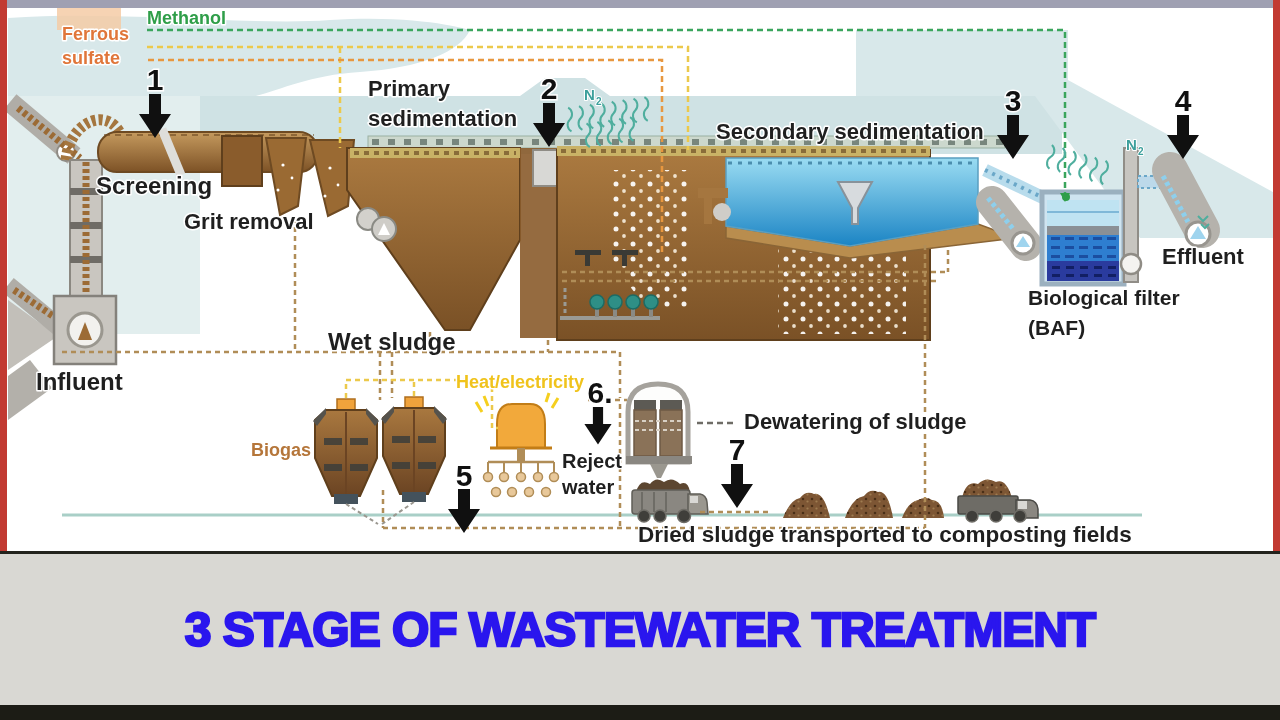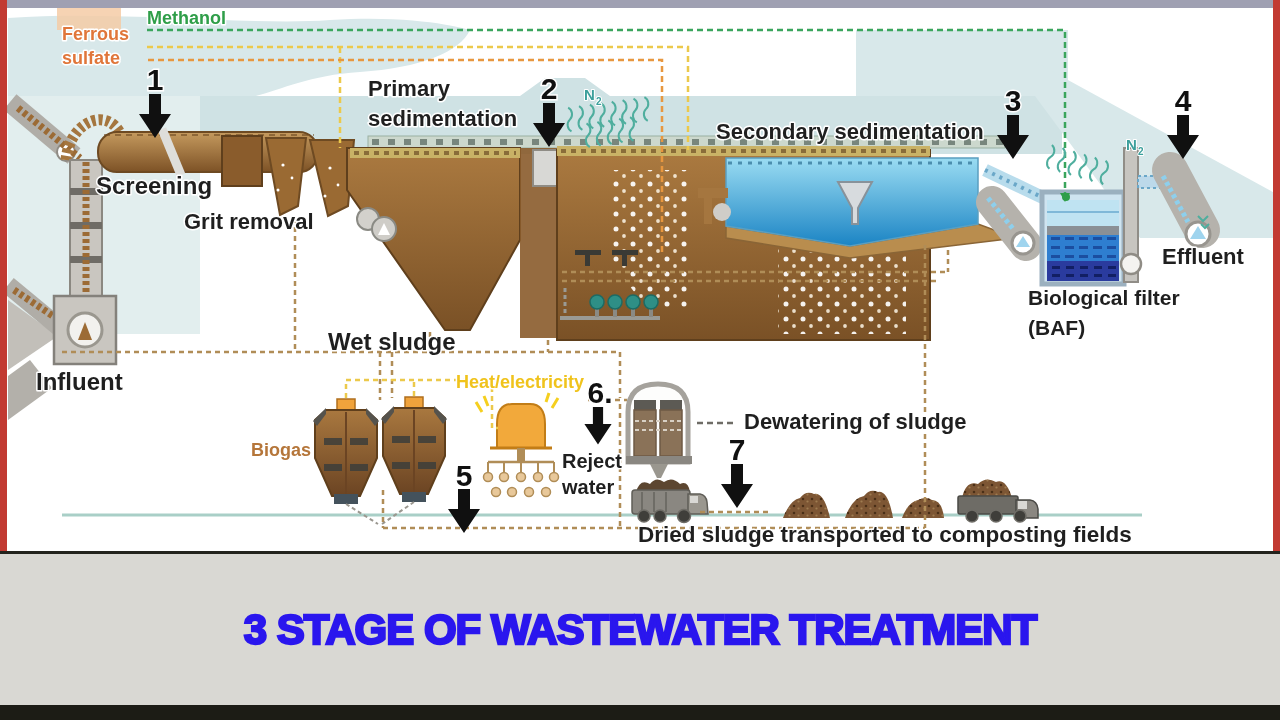--- a/index.html
+++ b/index.html
@@ -7,21 +7,21 @@
   #diagram{display:block;}
   .lbl{font-family:"Liberation Sans",sans-serif;font-weight:bold;fill:#1f1f1f;paint-order:stroke;stroke:#ffffff;stroke-width:3px;stroke-linejoin:round;}
   .lbl-green{fill:#2f9e49;}
   .lbl-orange{fill:#e0763a;}
   .lbl-yellow{fill:#f0c31c;}
   .lbl-biogas{fill:#b5763a;}
   .lbl-teal{fill:#3b9f9b;stroke-width:2px;}
   .stepnum{font-family:"Liberation Sans",sans-serif;font-weight:bold;font-size:30px;fill:#101010;text-anchor:middle;paint-order:stroke;stroke:#fff;stroke-width:3px;}
   #divider{width:1280px;height:3px;background:#23231d;}
   #banner{width:1280px;height:151px;background:#d9d8d3;display:flex;align-items:center;justify-content:center;}
-  #banner h1{margin:0;font-family:"Liberation Sans",sans-serif;font-weight:bold;font-size:42px;letter-spacing:-1px;color:#2a16ee;-webkit-text-stroke:2.4px #2a16ee;white-space:nowrap;}
+  #banner h1{margin:0;font-family:"Liberation Sans",sans-serif;font-weight:bold;font-size:48px;letter-spacing:-1px;color:#2a16ee;-webkit-text-stroke:2.4px #2a16ee;white-space:nowrap;}
   #footer-strip{width:1280px;height:15px;background:#1c1c15;}
 </style>
 </head>
 <body>
 
 <div id="frame">
 
 <svg id="diagram" width="1280" height="551" viewBox="0 0 1280 551" xmlns="http://www.w3.org/2000/svg">
   <defs>
     <path id="darrow" d="M -6 0 L 6 0 L 6 20 L 16 20 L 0 44 L -16 20 L -6 20 Z"></path>

